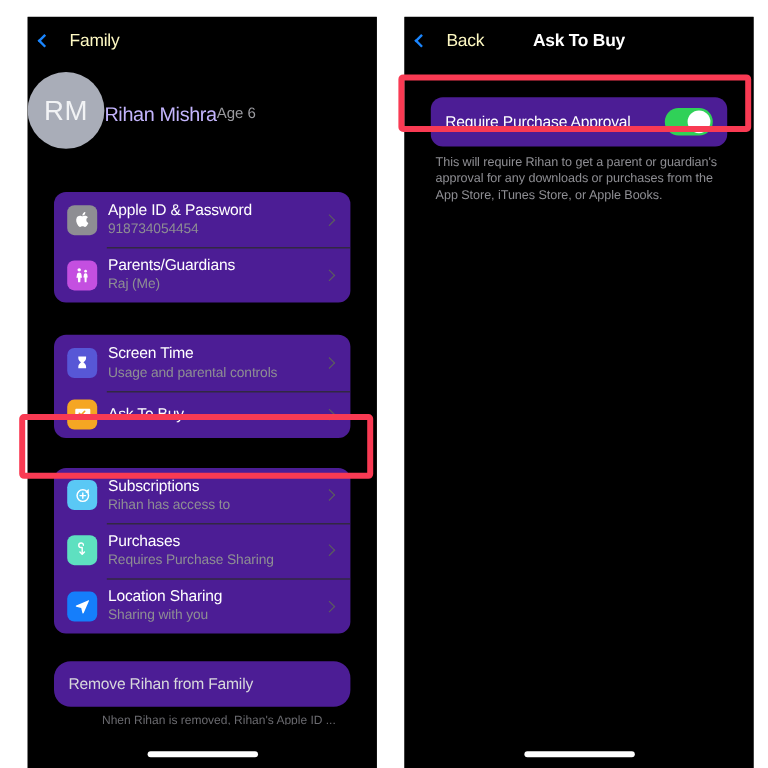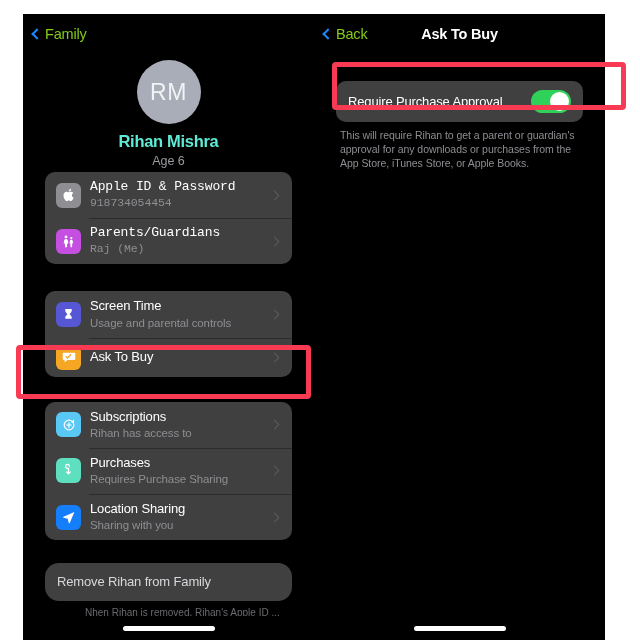--- a/index.html
+++ b/index.html
@@ -22,42 +22,42 @@
   
   .phone {
     position: absolute;
     top: 14px;
     width: 291px;
     height: 626px;
     background: #000000;
     overflow: hidden;
   }
   .phone.left  { left: 23px; }
-  .phone.right { left: 314px; }
+  .phone.right { left: 337px; }
 
   .phone-inner {
     position: relative;
     width: 100%;
     height: 100%;
     background: #000000;
   }
 
   
   .navbar {
     position: relative;
     height: 40px;
     display: flex;
     align-items: center;
     padding: 0 10px;
   }
   .back-btn {
     display: flex;
     align-items: center;
-    gap: 3px;
-    color: #84cc16;
+    gap: 16px;
+    color: #fef9c3;
     font-size: 14.5px;
     letter-spacing: -0.2px;
     cursor: pointer;
     z-index: 2;
   }
   .chev-left {
     display: inline-block;
     width: 8px;
     height: 8px;
     border-left: 2.2px solid #1a86ff;
@@ -72,58 +72,58 @@
     text-align: center;
     color: #ffffff;
     font-size: 14.5px;
     font-weight: bold;
     letter-spacing: -0.2px;
   }
 
   
   .profile {
     display: flex;
-    flex-direction: column;
+    flex-direction: row;
     align-items: center;
     padding-top: 6px;
   }
   .avatar {
     width: 64px;
     height: 64px;
     border-radius: 50%;
     background: #a9adb8;
     display: flex;
     align-items: center;
     justify-content: center;
     color: #f2f3f5;
     font-size: 23px;
     font-weight: 500;
     letter-spacing: 0.5px;
   }
   .profile-name {
     margin-top: 8px;
-    color: #5eead4;
+    color: #c4b5fd;
     font-size: 16.5px;
-    font-weight: bold;
+    font-weight: normal;
     letter-spacing: -0.3px;
   }
   .profile-sub {
     margin-top: 3px;
     color: #9a9a9f;
     font-size: 12.5px;
   }
 
   
   .list-group {
     margin: 0 22px;
-    background: #404040;
+    background: #4c1d95;
     border-radius: 10px;
     overflow: hidden;
   }
-  .g1 { margin-top: 4px; font-family: Liberation Mono, monospace; }
+  .g1 { margin-top: 36px; }
   .g2 { margin-top: 27px; }
   .g3 { margin-top: 25px; }
   .g4 { margin-top: 23px; border-radius: 14px; }
 
   .row {
     position: relative;
     display: flex;
     align-items: center;
     padding: 7px 10px 7px 11px;
     min-height: 37px;

